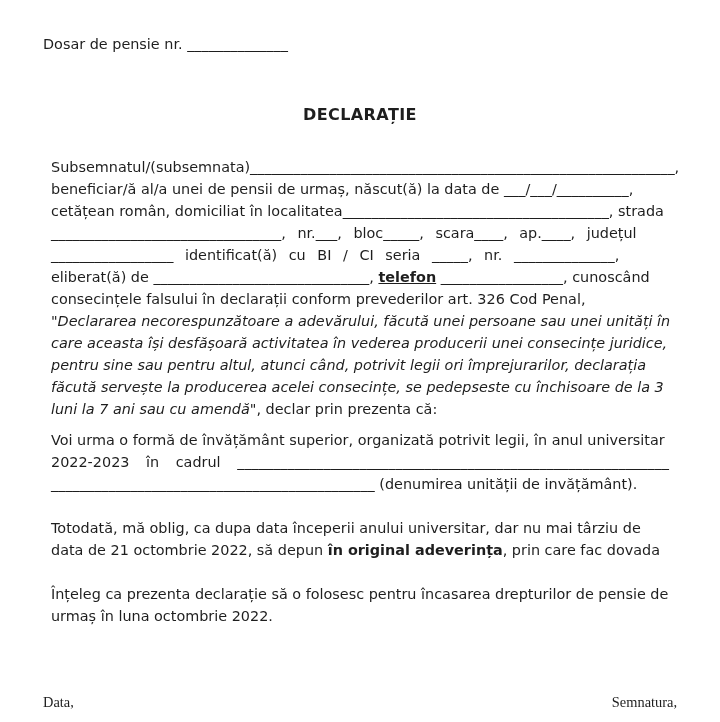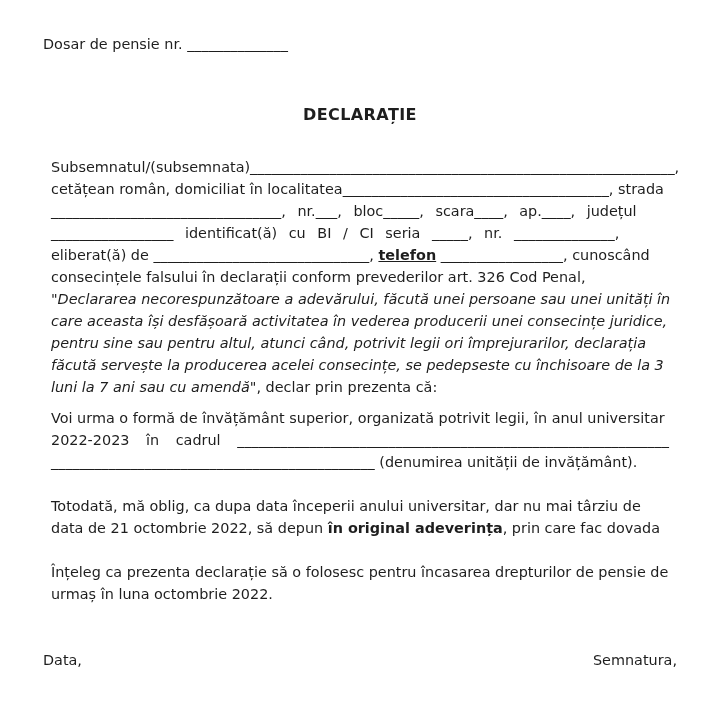--- a/index.html
+++ b/index.html
@@ -27,38 +27,40 @@
     font-size:16px;
     letter-spacing:0.4px;
     margin-top:49px;
     line-height:22px;
   }
   .doc-body { margin-top:30px;margin-left:8px; }
   .para { }
   .doc-footer {
     display:flex;
     justify-content:space-between;
-    margin-top:44px;
+    margin-top:64px;
     line-height:22px;
+    font-family:Liberation Serif, serif;
   }
 </style>
 </head>
 <body>
 
 <div class="page">
 
   <div class="line">
     <span>Dosar de pensie nr. </span><span>______________</span>
   </div>
 
   <div class="doc-title">DECLARAȚIE</div>
 
   <div class="doc-body">
       <div class="para" style="margin-top: 0px;">
         <div class="line"><span>Subsemnatul/(subsemnata)</span><span>___________________________________________________________</span><span>,</span></div>
+        <div class="line"><span>beneficiar/ă al/a unei de pensii de urmaș, născut(ă) la data de ___/___/__________,</span></div>
         <div class="line"><span>cetățean român, domiciliat în localitatea_____________________________________, strada</span></div>
         <div class="line wide"><span>________________________________, nr.___, bloc_____, scara____, ap.____, județul</span></div>
         <div class="line wide"><span>_________________ identificat(ă) cu BI / CI seria _____, nr. ______________,</span></div>
         <div class="line"><span>eliberat(ă) de ______________________________, </span><span class="seg-bu">telefon</span><span> _________________, cunoscând</span></div>
         <div class="line"><span>consecințele falsului în declarații conform prevederilor art. 326 Cod Penal,</span></div>
         <div class="line"><span class="seg-i">"Declararea necorespunzătoare a adevărului, făcută unei persoane sau unei unități în</span></div>
         <div class="line"><span class="seg-i">care aceasta își desfășoară activitatea în vederea producerii unei consecințe juridice,</span></div>
         <div class="line"><span class="seg-i">pentru sine sau pentru altul, atunci când, potrivit legii ori împrejurarilor, declarația</span></div>
         <div class="line"><span class="seg-i">făcută servește la producerea acelei consecințe, se pedepseste cu închisoare de la 3</span></div>
         <div class="line"><span class="seg-i">luni la 7 ani sau cu amendă"</span><span>, declar prin prezenta că:</span></div>

